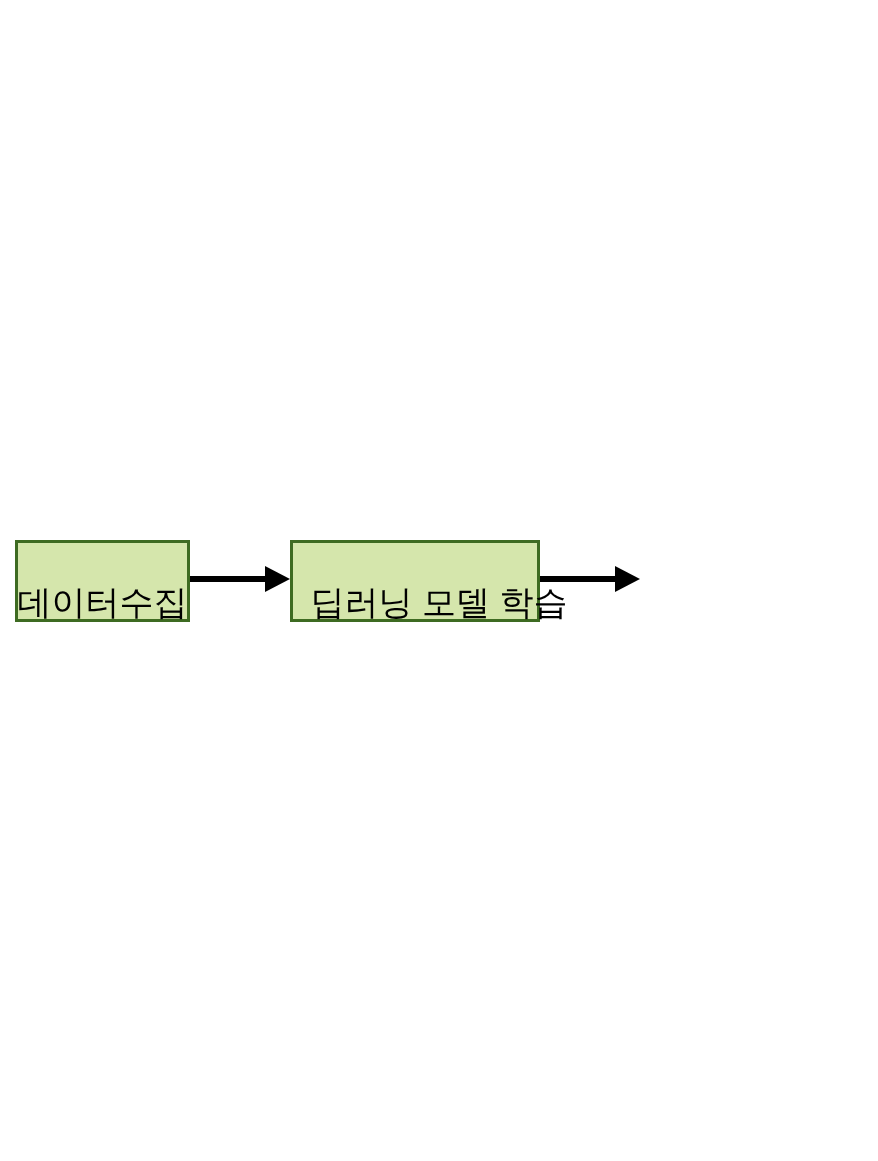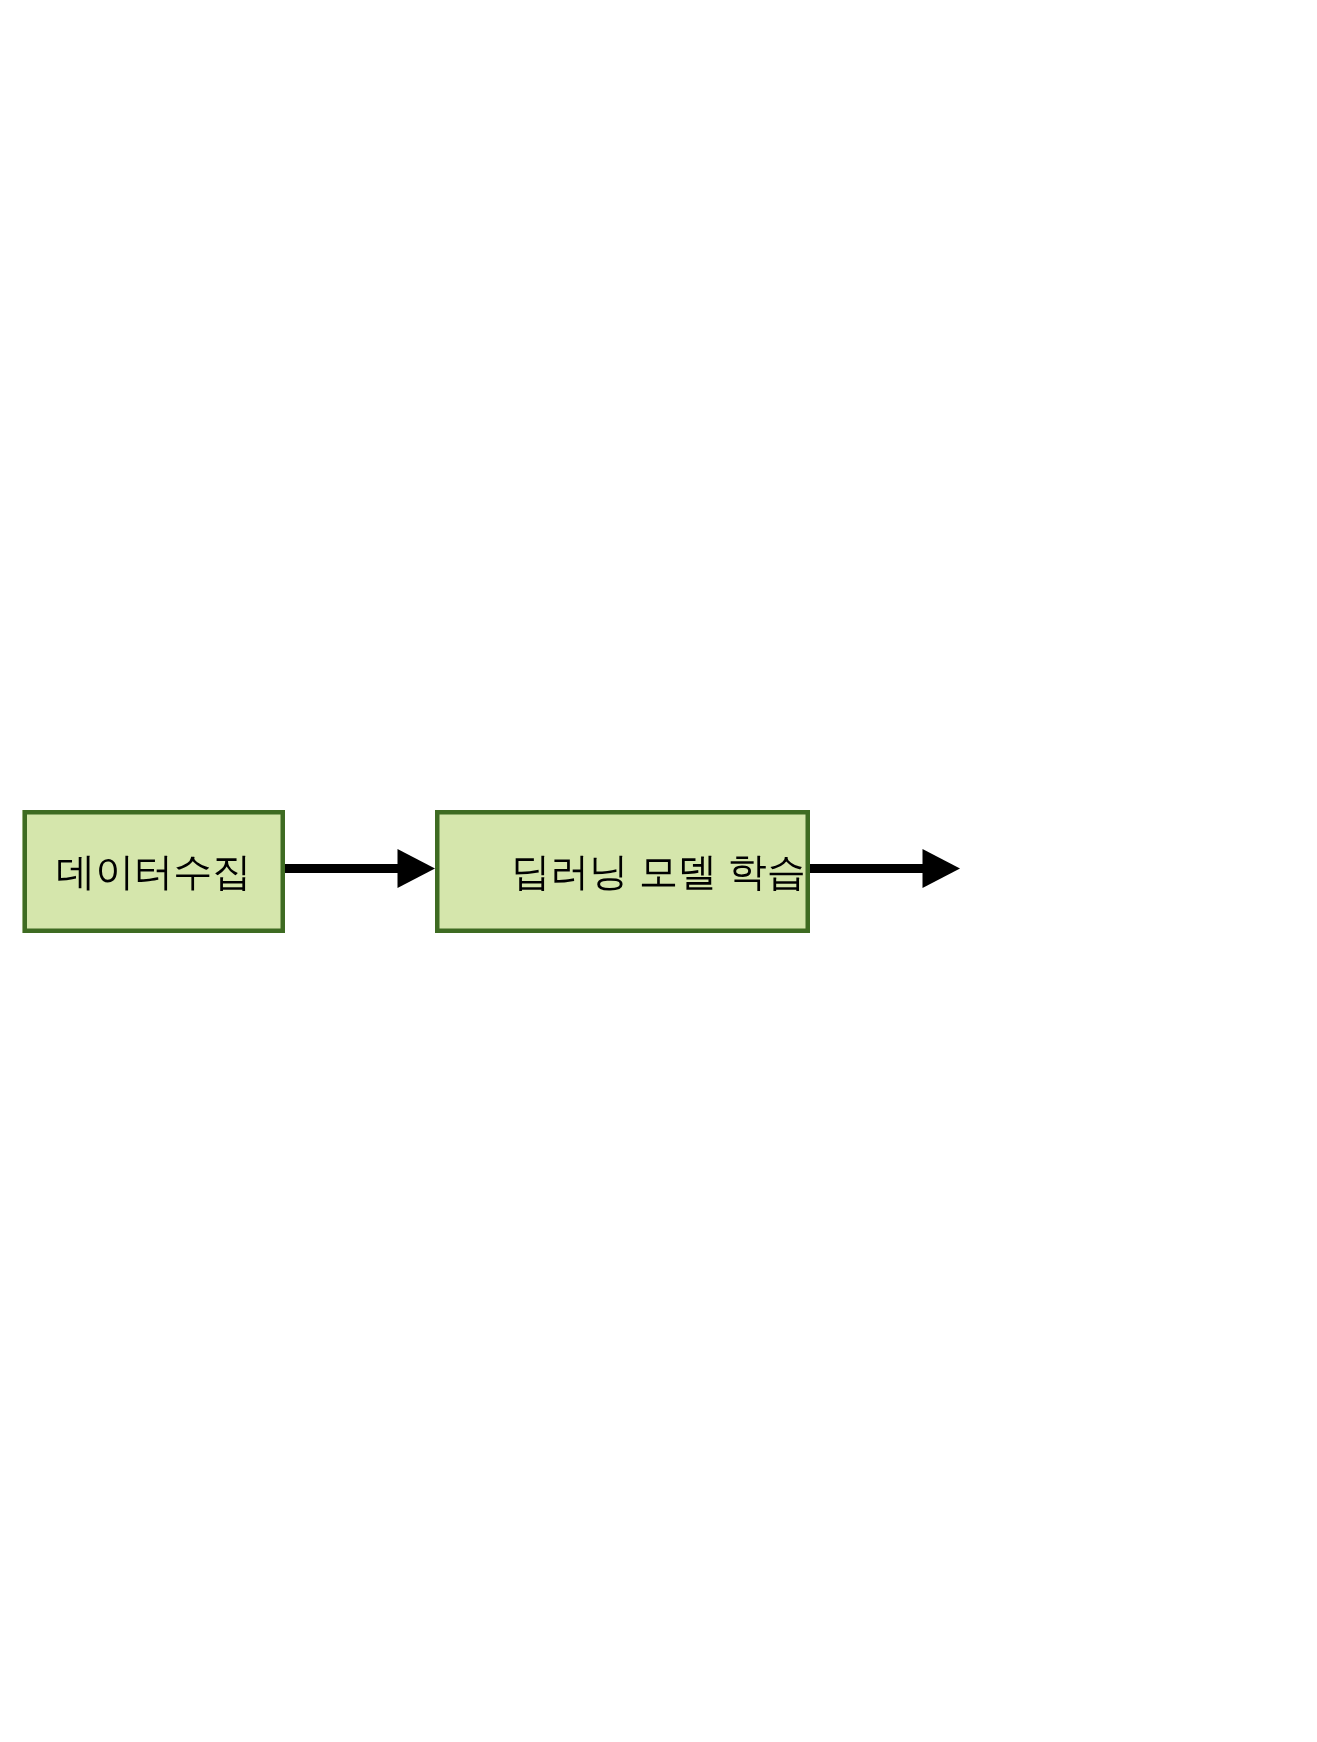--- a/index.html
+++ b/index.html
@@ -28,24 +28,24 @@
     top: 0;
     width: 878px;
     height: 1161px;
     background: var(--bg-color);
   }
   .node {
     position: absolute;
     background: var(--node-fill);
     border: 3px solid var(--node-border);
     display: flex;
-    align-items: center;
+    align-items: flex-end;
     justify-content: center;
     color: var(--text-color);
-    font-size: 26px;
+    font-size: 34px;
     line-height: 1;
     white-space: nowrap;
     text-align: center;
   }
   .node-1 { left: 15px;  top: 540px; width: 175px; height: 82px; }
   .node-2 { left: 290px; top: 540px; width: 250px; height: 82px; padding-left: 48px; }
   .node-3 { left: 640px; top: 539px; width: 223px; height: 82px; }
 
   .arrow {
     position: absolute;

